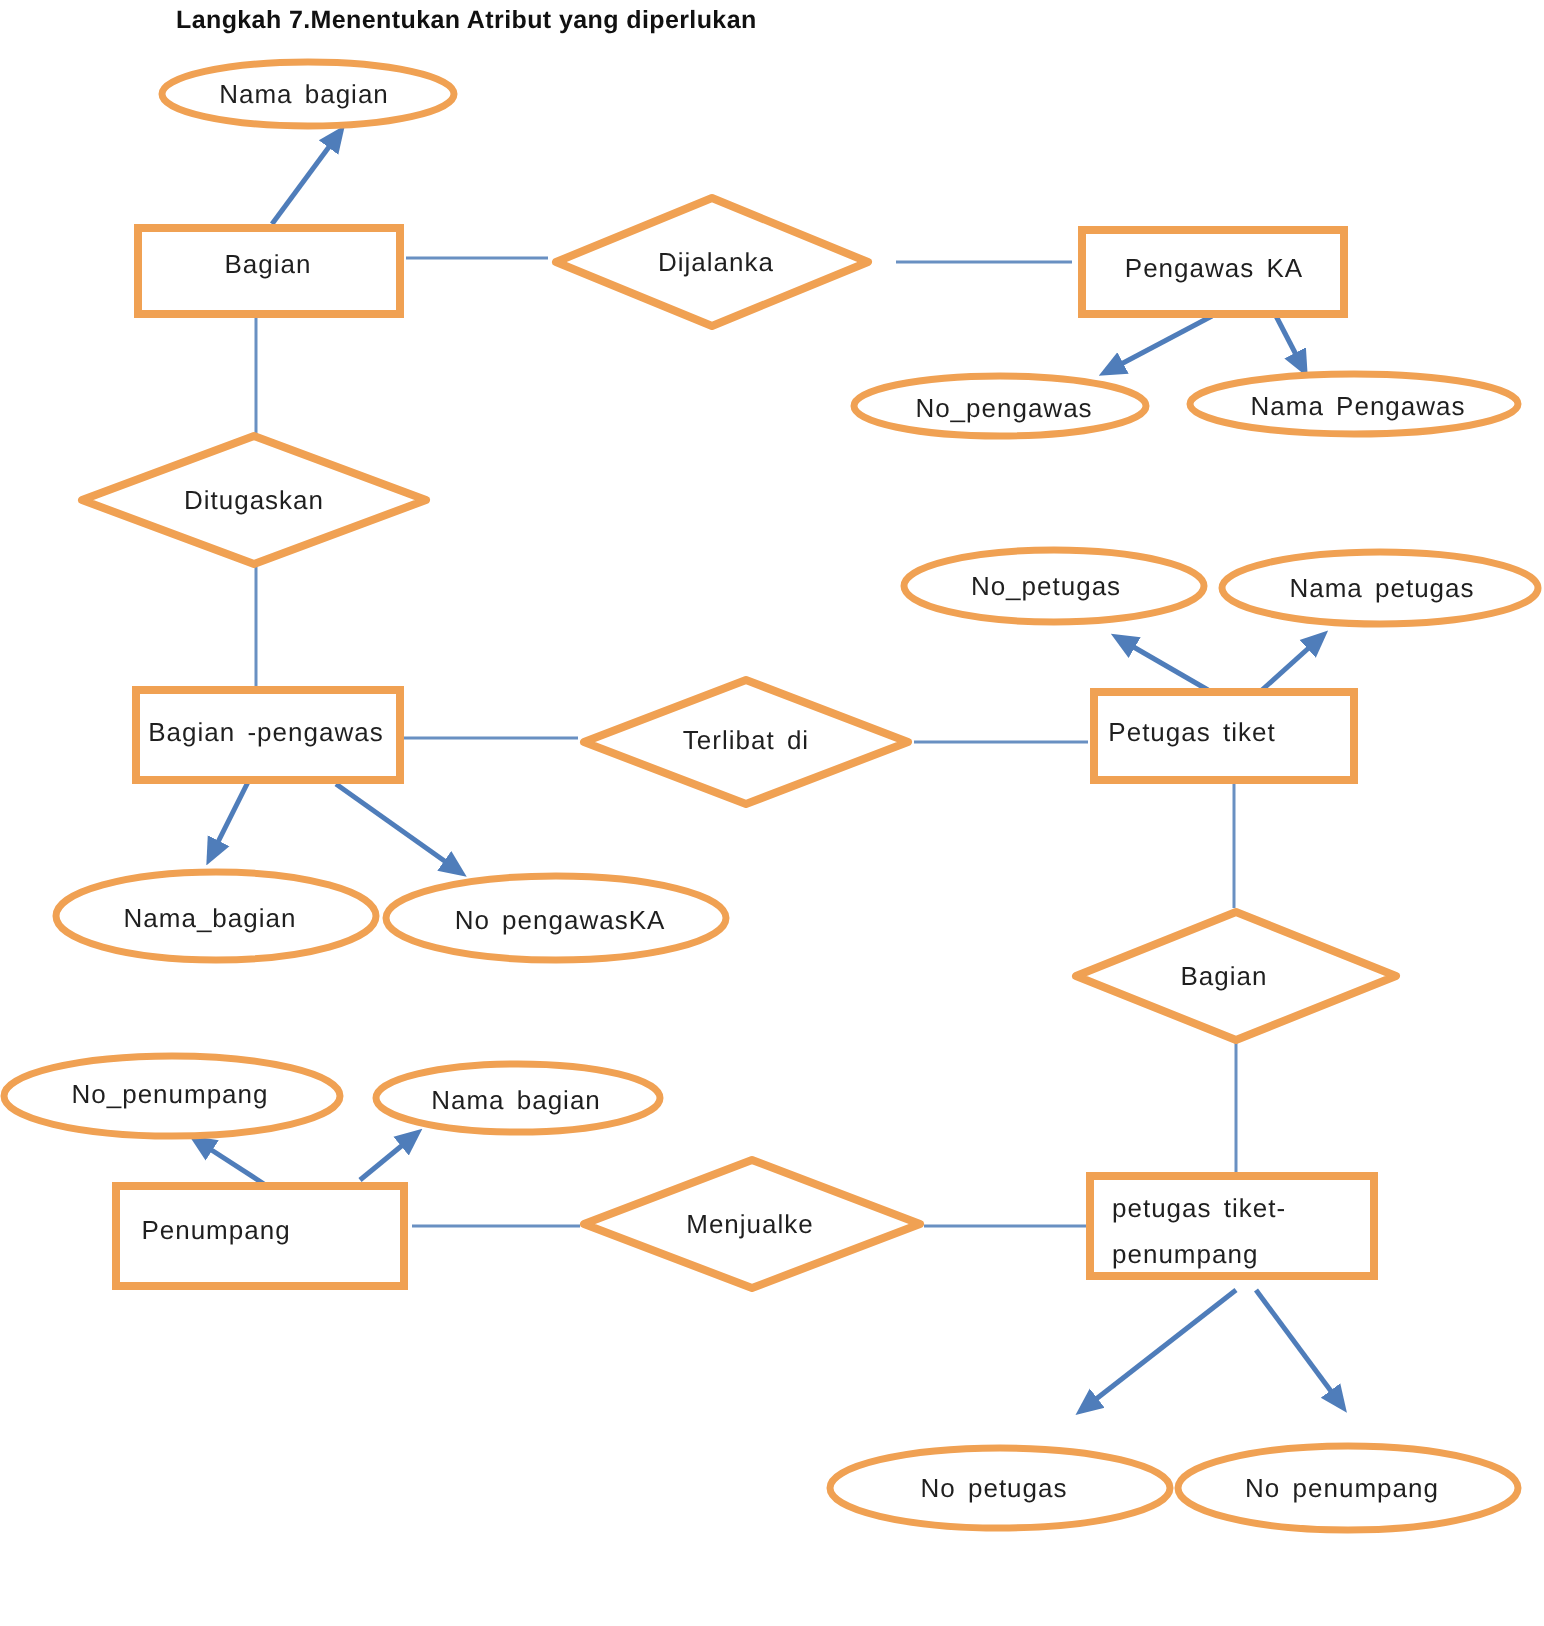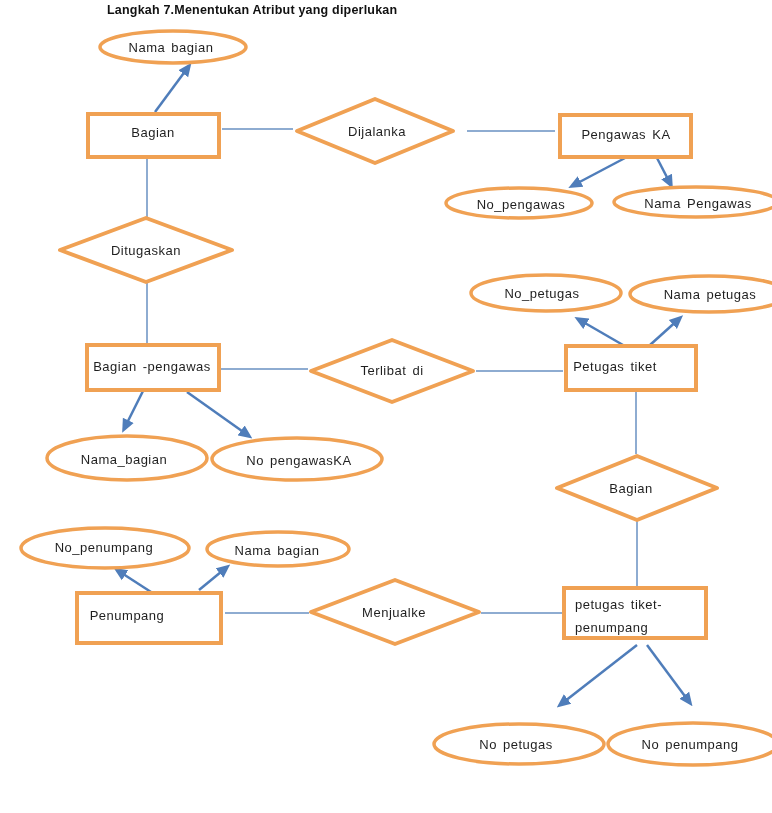--- a/index.html
+++ b/index.html
@@ -2,21 +2,20 @@
 <html><head>
 <meta charset="utf-8">
 <style>
   html, body { margin: 0; padding: 0; background: #ffffff; }
   .canvas {
     position: relative;
     width: 664px;
     height: 813px;
     background: #ffffff;
     font-family: "Liberation Sans", "DejaVu Sans", sans-serif;
-    margin-left: 19px;
   }
   svg text {
     font-family: "Liberation Sans", "DejaVu Sans", sans-serif;
     font-size: 13px;
     fill: #1f1f1f;
     letter-spacing: 0.5px;
     word-spacing: 2px;
   }
   svg text.title {
     font-size: 12.5px;

